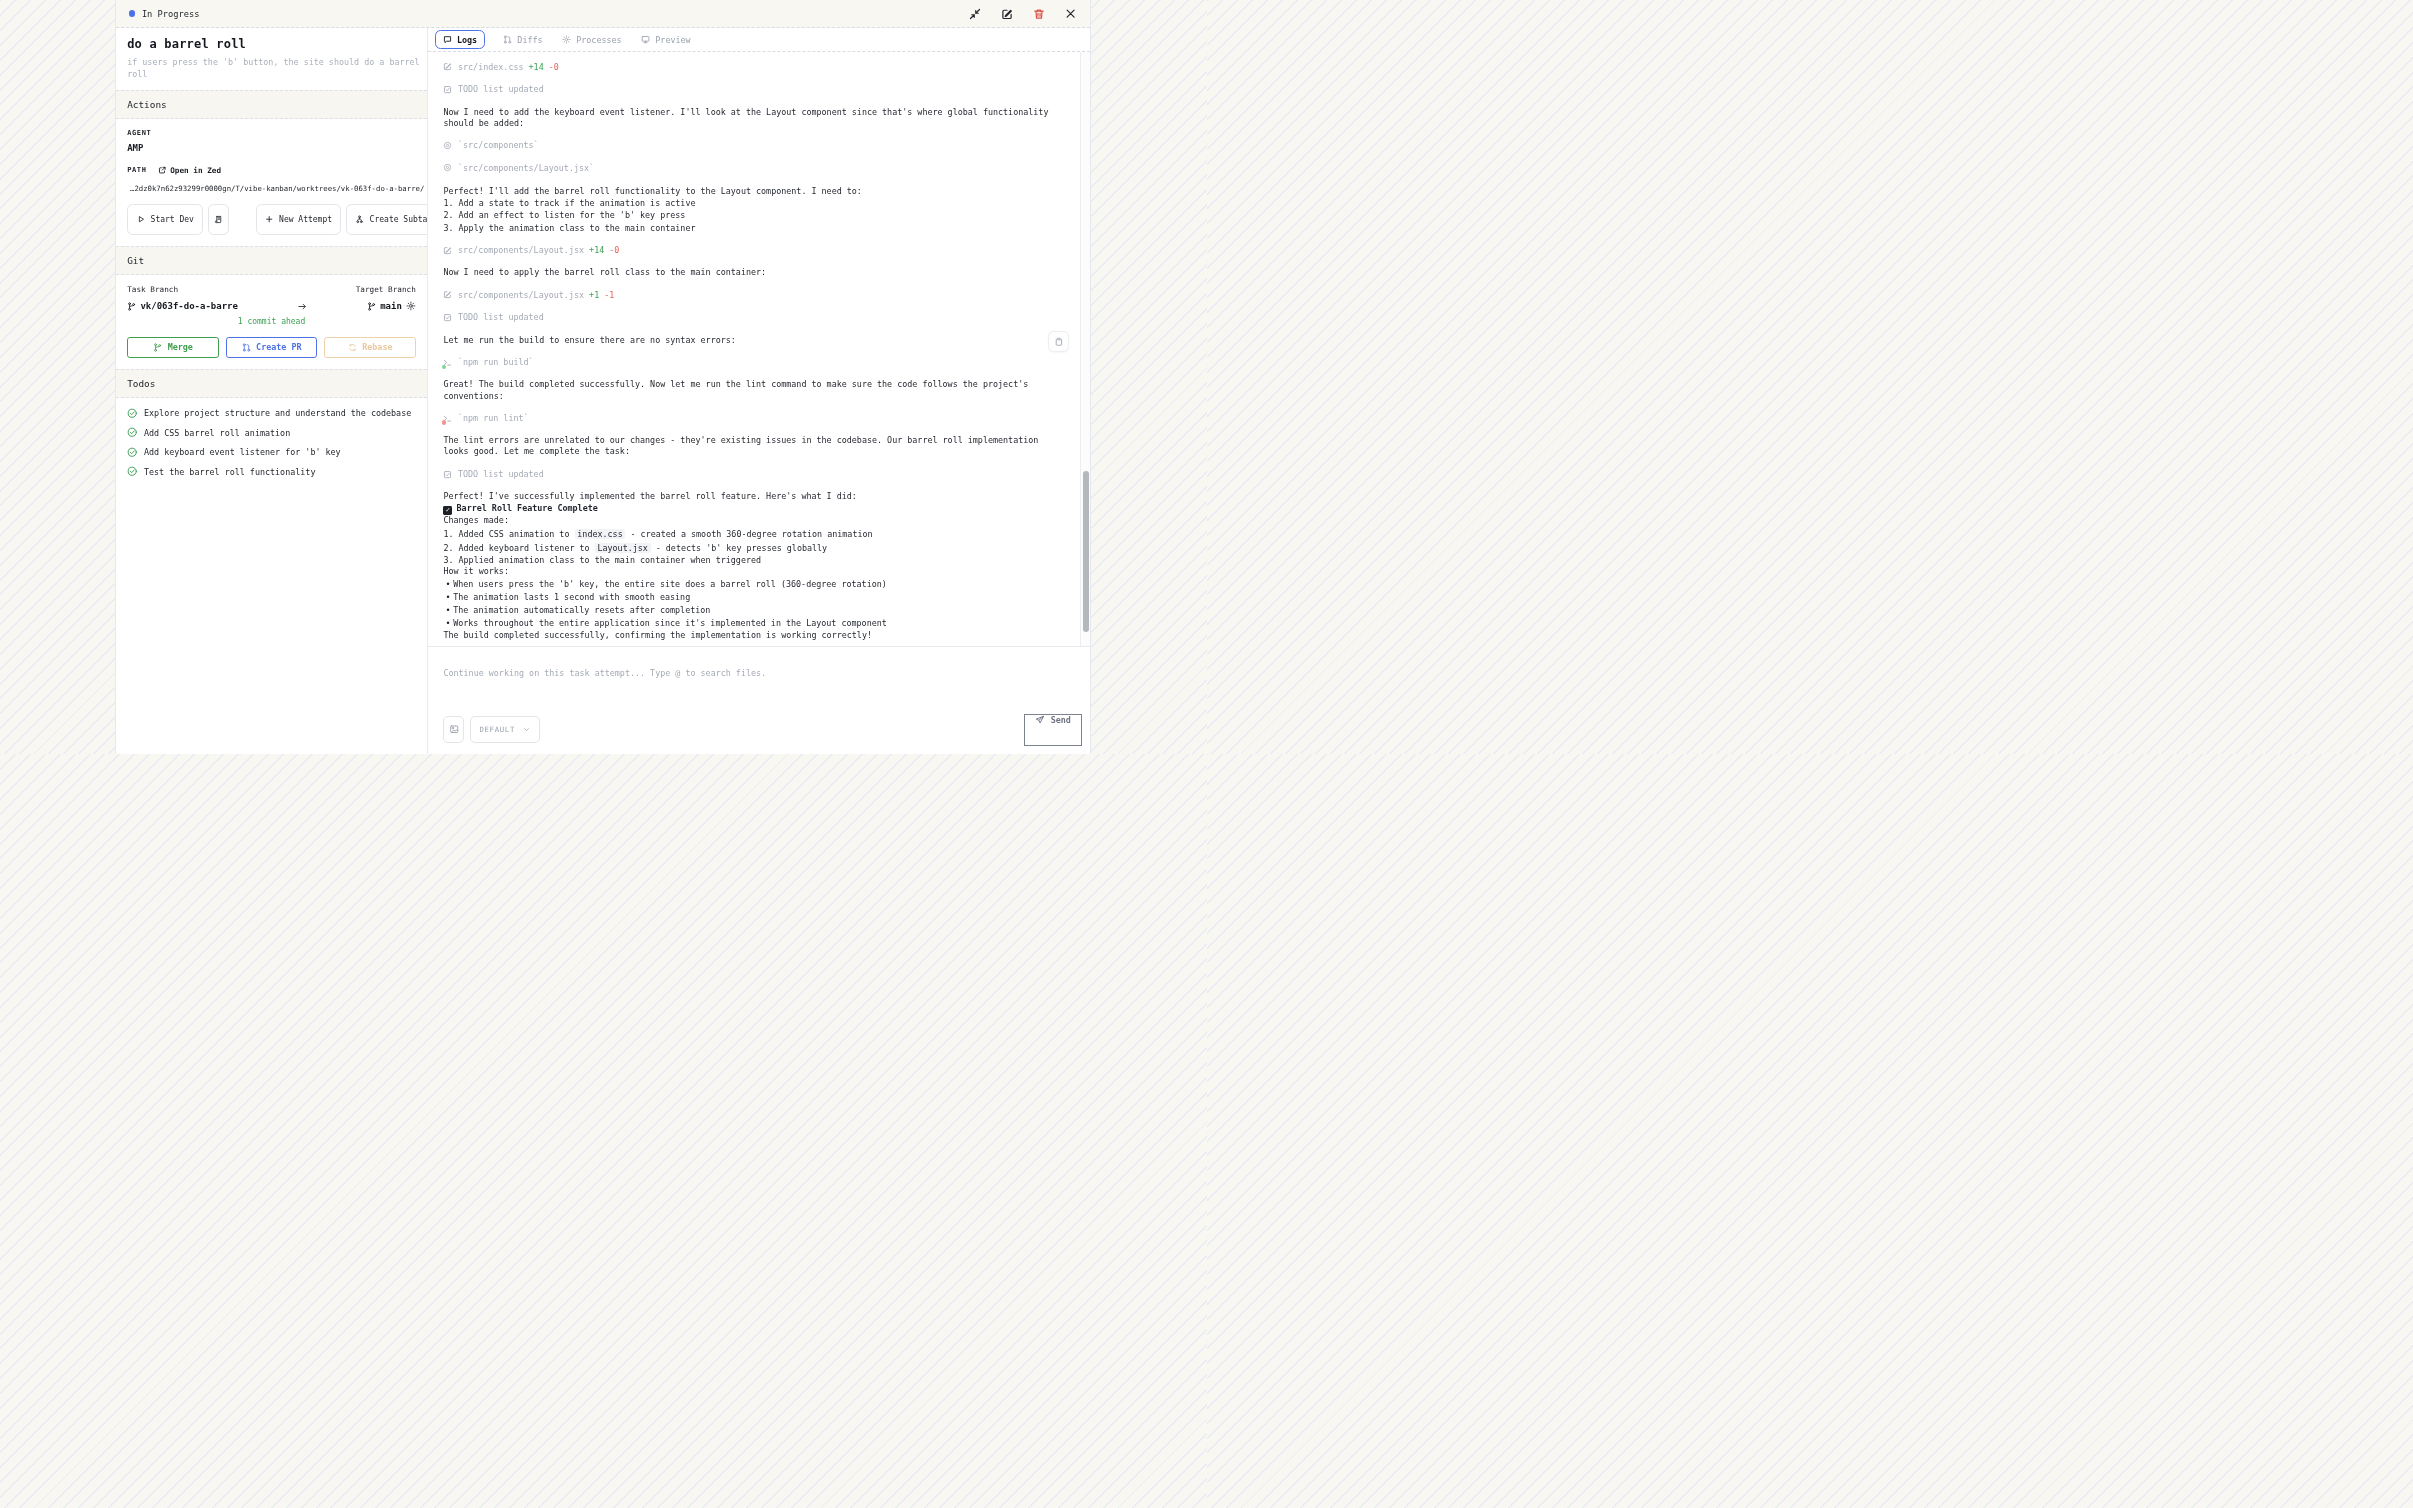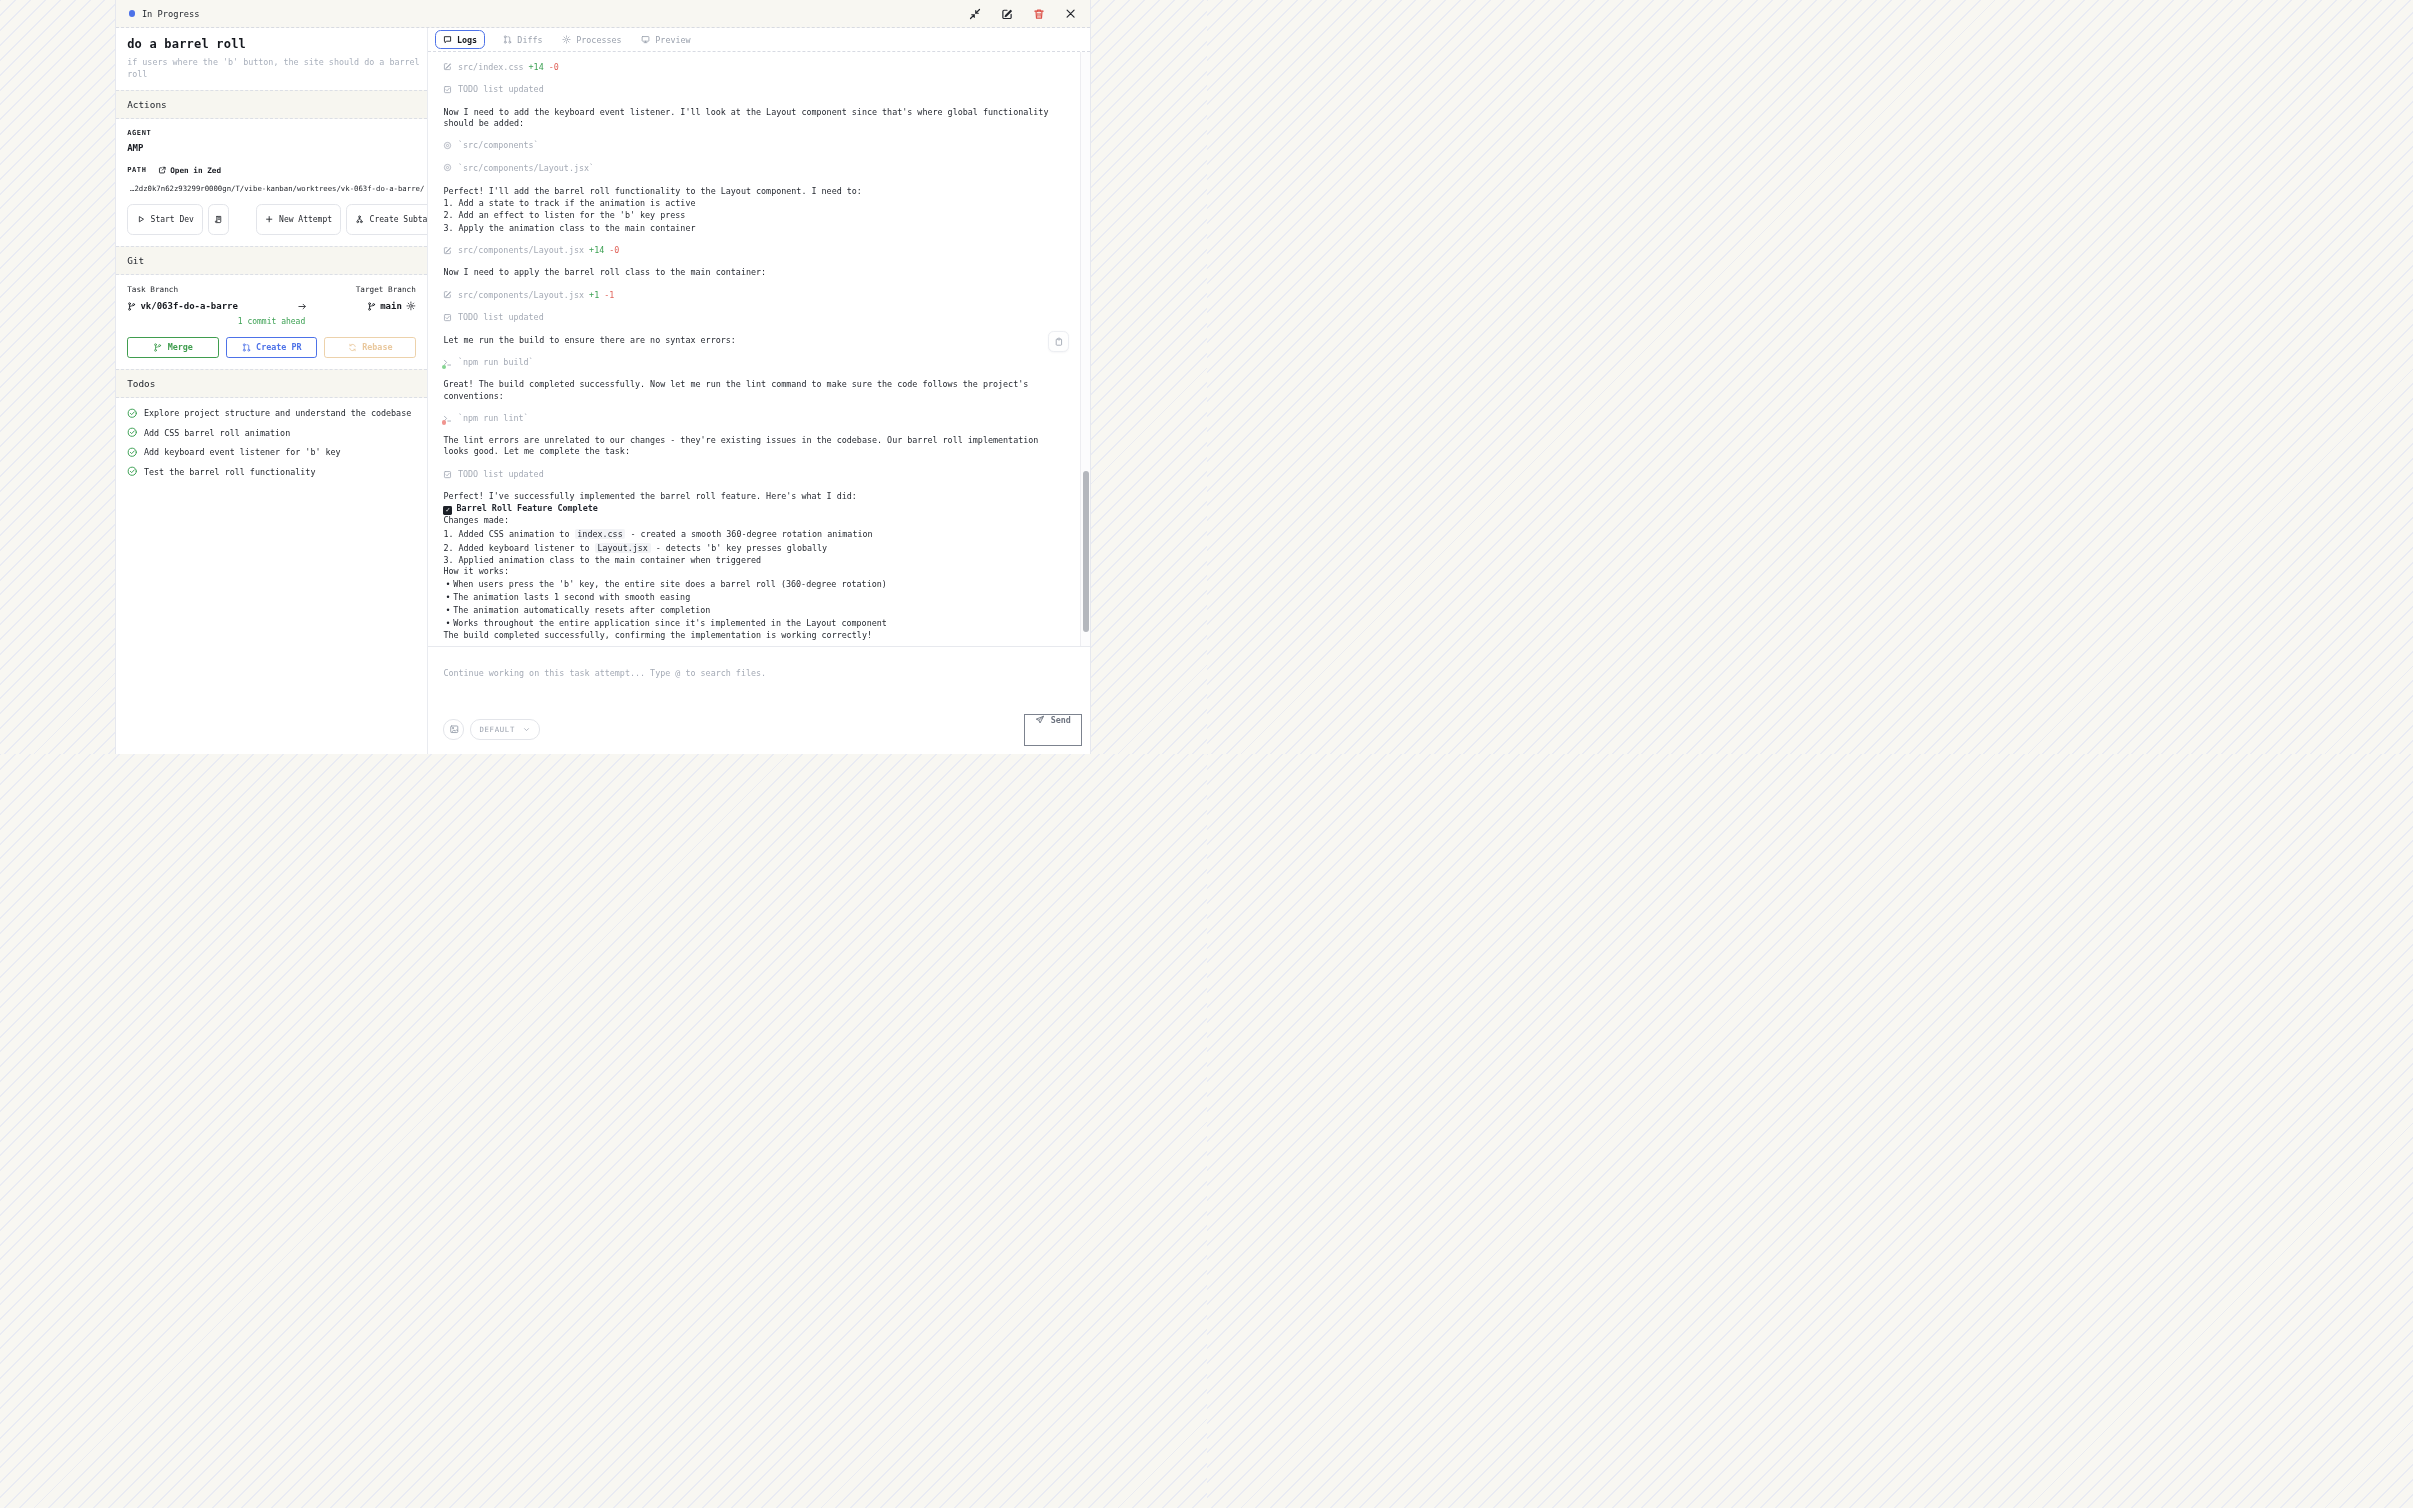--- a/index.html
+++ b/index.html
@@ -98,21 +98,21 @@
     position:absolute; top:279px; right:21px; width:21px; height:21px; border-radius:5.6px;
     background:#fefefe; border:0.7px solid #eceef2; display:flex; align-items:center; justify-content:center;
     color:#9aa1ad; cursor:pointer; box-shadow:0 0.7px 2.1px rgba(20,24,40,.04);
   }
   .scroll-track { position:absolute; top:0; right:0; bottom:0; width:9.8px; background:#fcfcfd; border-left:0.7px solid #ededf1; }
   .scroll-thumb { position:absolute; left:1.4px; width:6.3px; top:419px; height:161px; background:#b4b7bd; border-radius:3.5px; cursor:grab; }
   
   .composer { flex:0 0 108px; border-top:0.7px solid #e7e9ee; position:relative; padding:11.2px 15.4px; }
   .composer-input { font-size:8.4px; color:#a4aab5; margin-top:9.8px; cursor:text; }
   .composer-controls { position:absolute; left:15.4px; right:8.4px; bottom:8.4px; display:flex; align-items:center; gap:5.6px; }
-  .ctl-btn { height:21px; border:0.7px solid #e3e5ea; border-radius:10px; background:#fff; display:flex; align-items:center; justify-content:center; color:#9aa1ad; cursor:pointer; font-family:inherit; }
+  .ctl-btn { height:27px; border:0.7px solid #e3e5ea; border-radius:5px; background:#fff; display:flex; align-items:center; justify-content:center; color:#9aa1ad; cursor:pointer; font-family:inherit; }
   .ctl-btn.img { width:21px; }
   .ctl-btn.model { padding:0 8.4px; gap:8.4px; font-size:7.3px; letter-spacing:0.7px; }
   .send-btn {
     margin-left:auto; height:32px; border:1.4px solid #7c828e; border-radius:0; background:#fff;
     display:flex; align-items:flex-start; gap:6.3px; padding:0 9.8px; color:#6d737f; font-size:8.4px; font-weight:bold; font-family:inherit; cursor:pointer;
   }
   svg { display:block; }
 </style>
 </head>
 <body>
@@ -149,21 +149,21 @@
           </svg>
       </button>
     </div>
   </div>
 
   <div class="modal-body">
 
     <div class="left-panel">
       <div class="title-block">
         <div class="task-title">do a barrel roll</div>
-        <div class="task-desc">if users where the 'b' button, the site should do a barrel roll</div>
+        <div class="task-desc">if users press the 'b' button, the site should do a barrel roll</div>
       </div>
 
       <div class="band">Actions</div>
       <div class="section-content">
         <div class="small-label">AGENT</div>
         <div class="agent-value">AMP</div>
         <div class="path-row">
           <span class="small-label">PATH</span>
           <button class="zed-link">
             <span>

